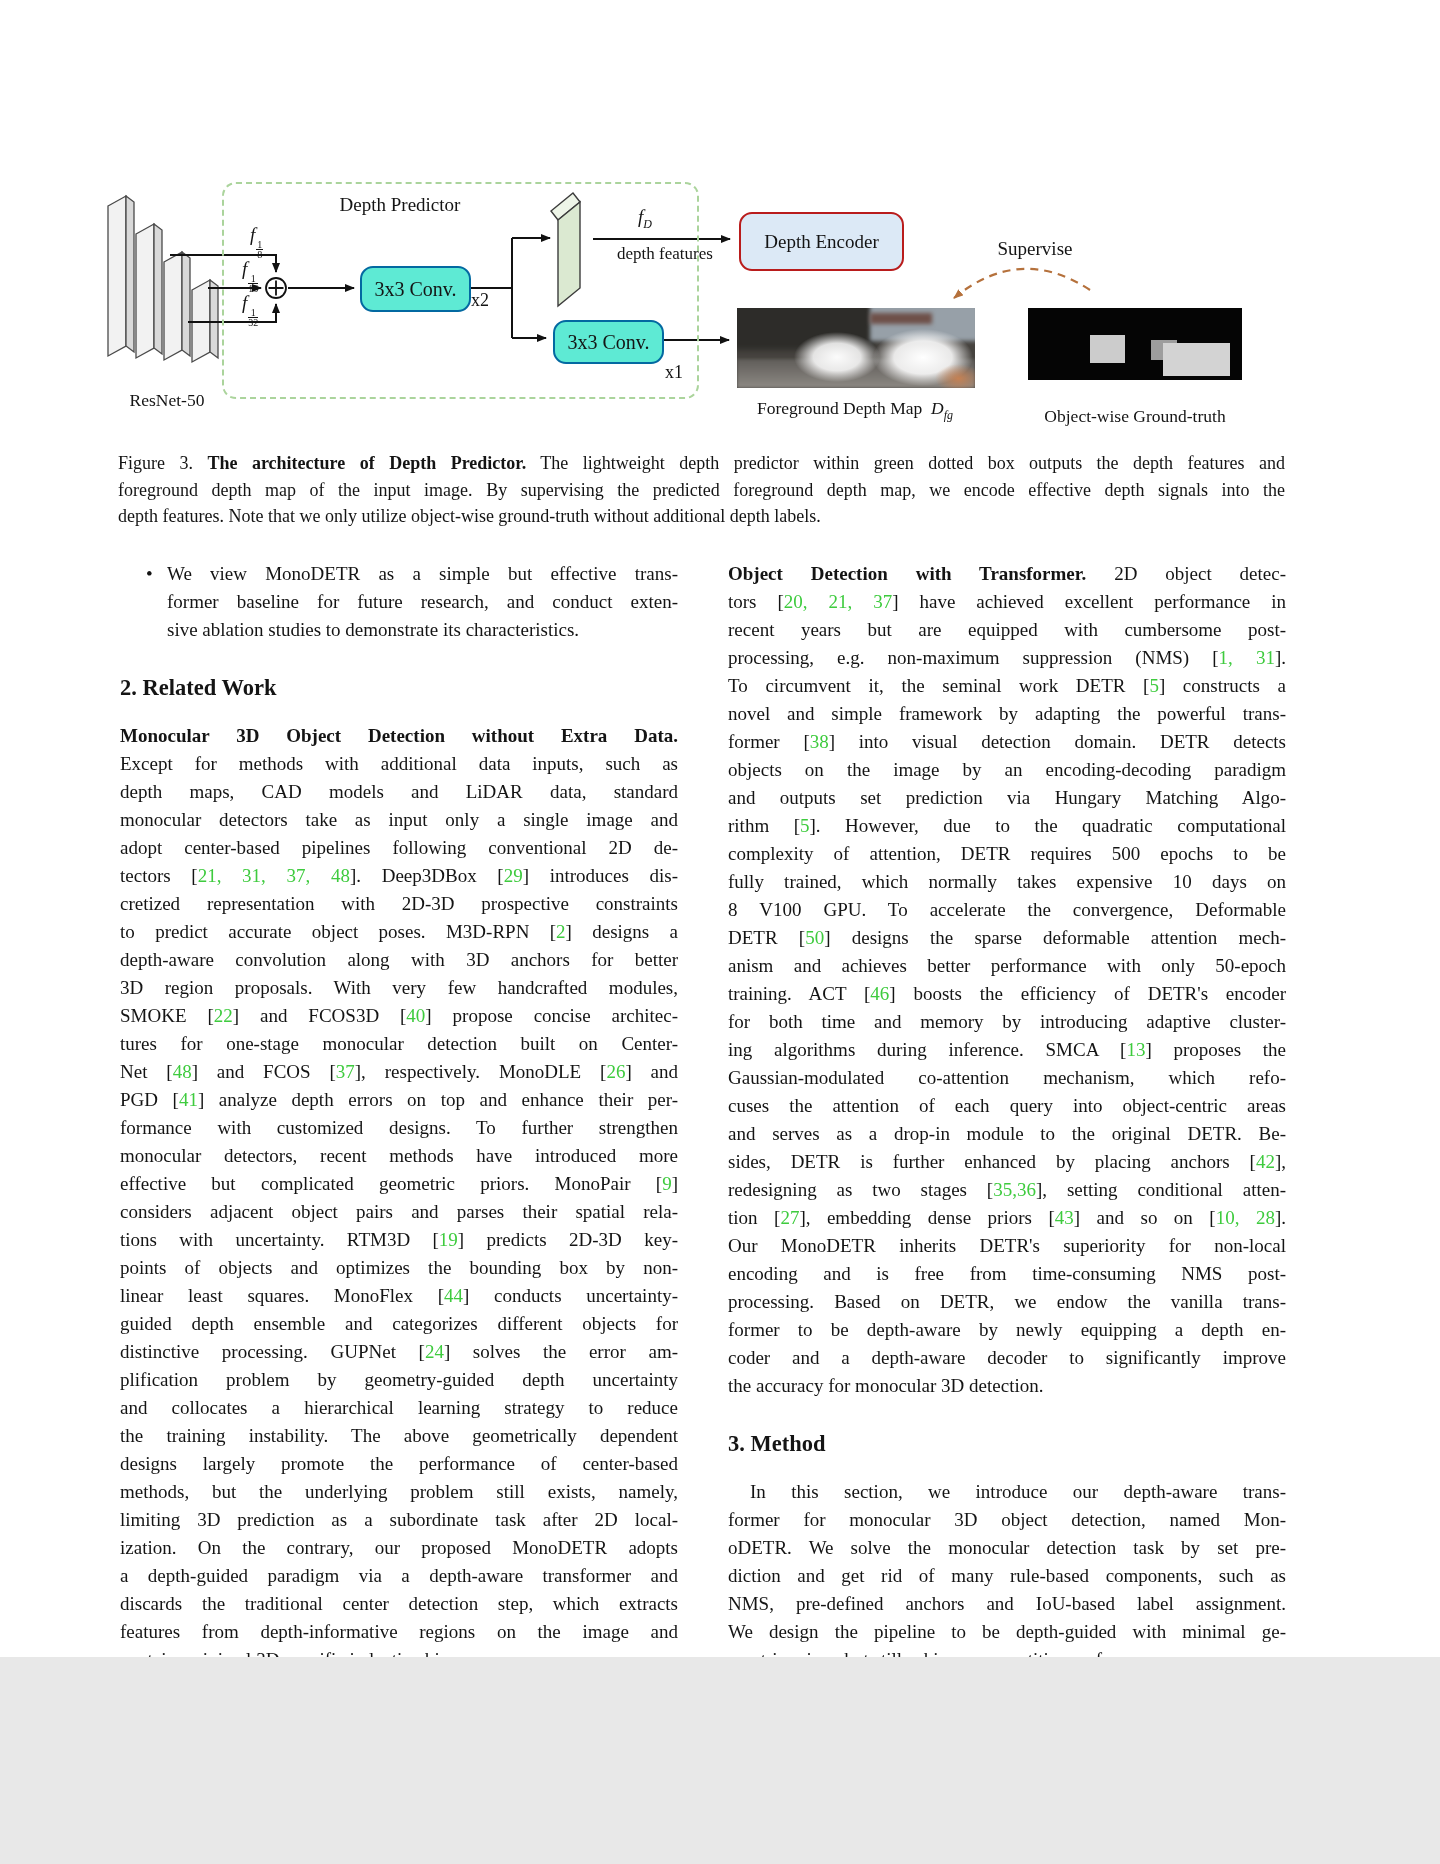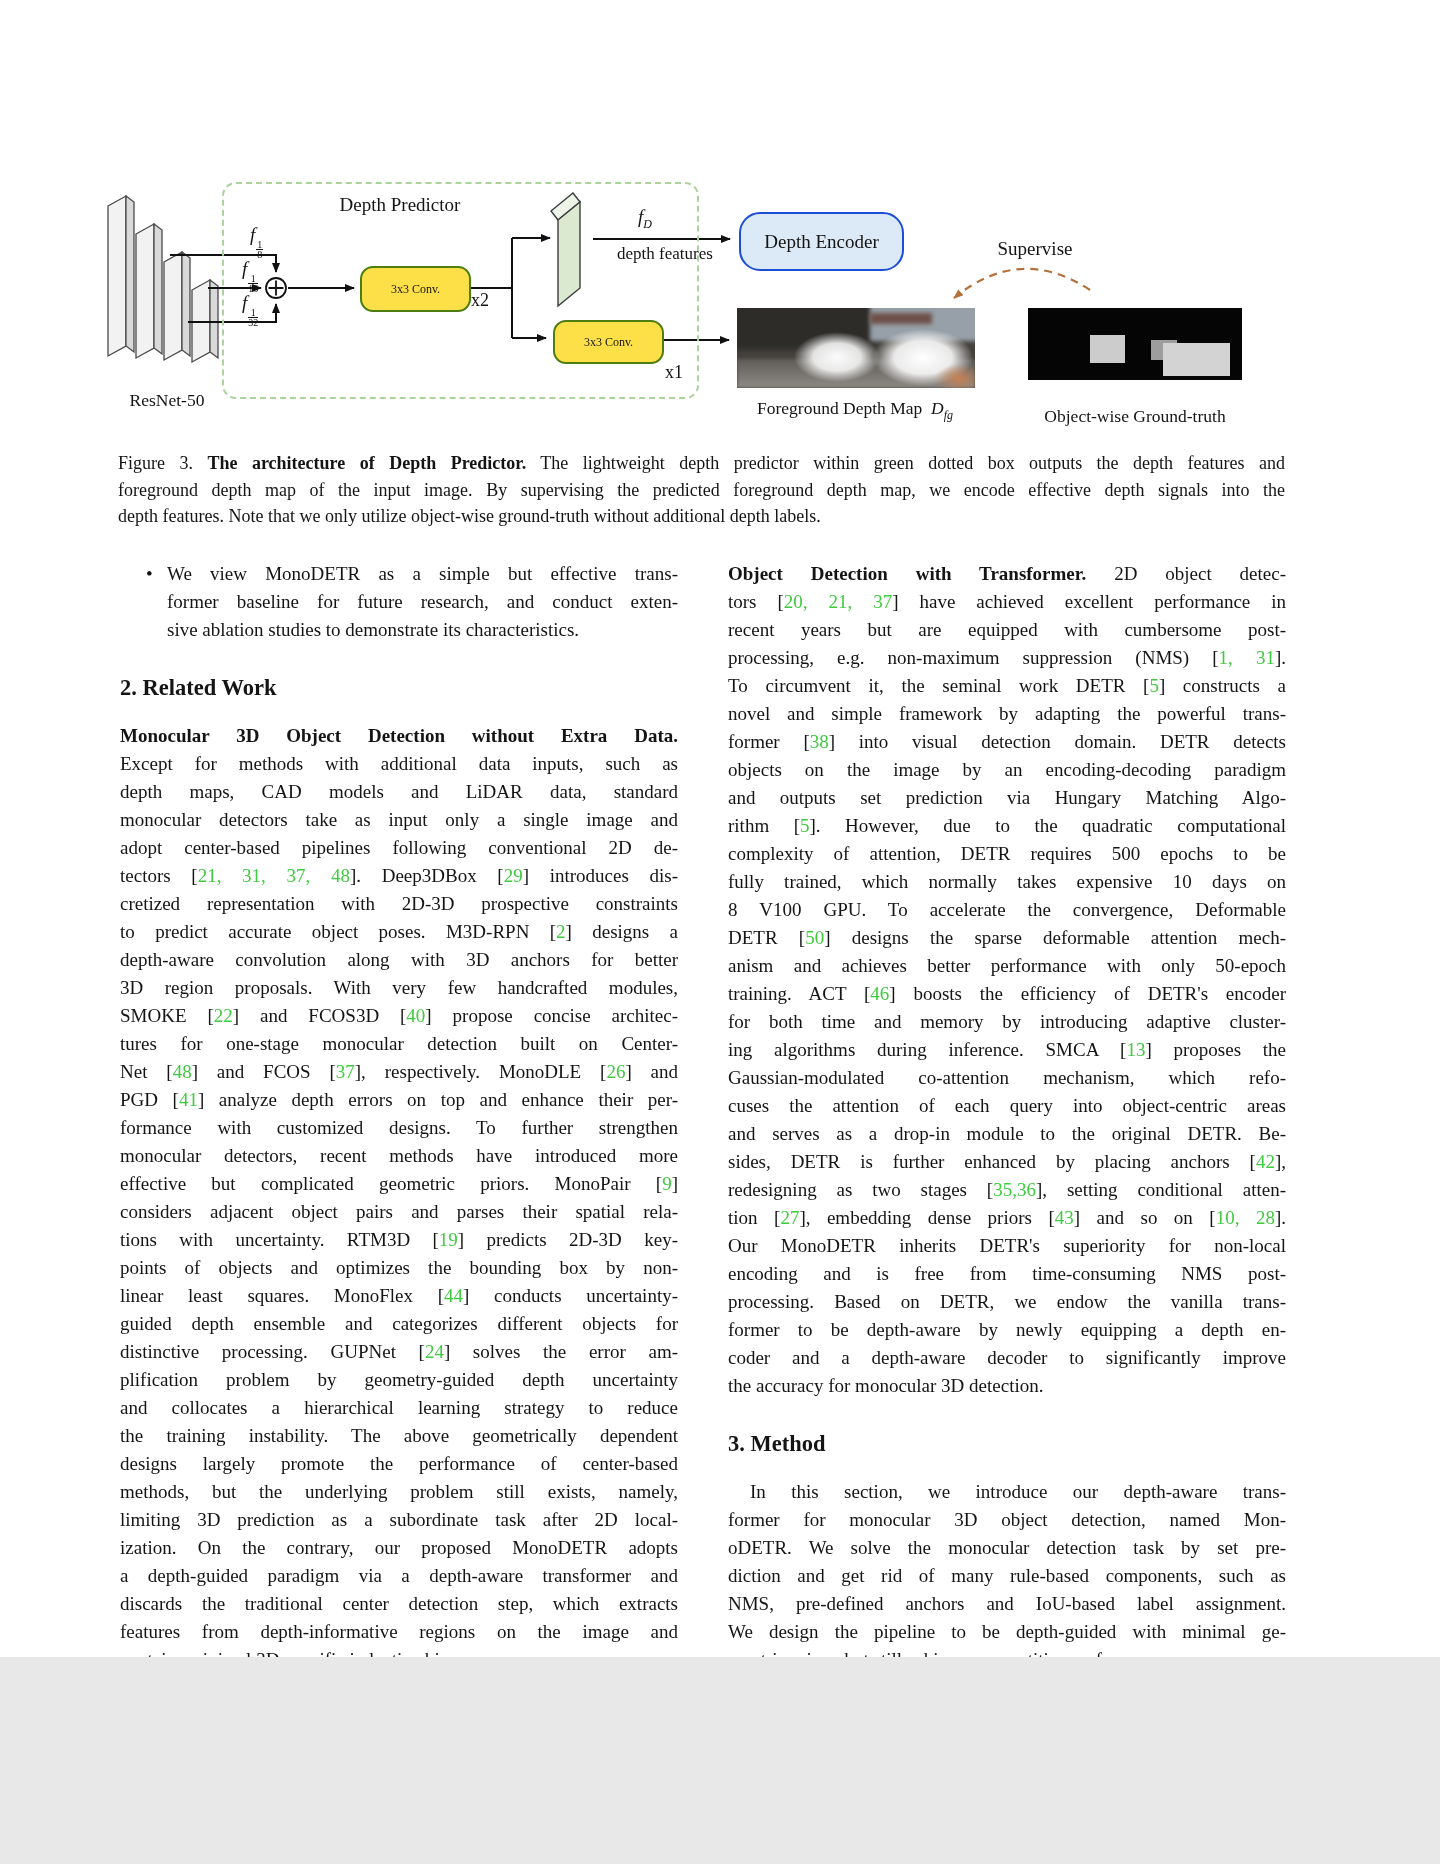--- a/index.html
+++ b/index.html
@@ -6,23 +6,23 @@
   .page{position:relative;width:1440px;height:1657px;background:#ffffff;overflow:hidden;
         font-family:"Liberation Serif","DejaVu Serif",serif;color:#141414;}
 
   
   .fig{position:absolute;left:100px;top:150px;width:1160px;height:290px;}
   .fig svg.overlay{position:absolute;left:0;top:0;pointer-events:none;}
   .dashed-box{position:absolute;left:122px;top:32px;width:473px;height:213px;
               border:2.5px dashed #abd49c;border-radius:14px;}
   .fig-label{position:absolute;font-size:18px;color:#141414;white-space:nowrap;}
   .fig-label.center{text-align:center;}
-  .convbox{position:absolute;border:2px solid #4d7c0f;border-radius:13px;background:#fde047;
-           display:flex;align-items:center;justify-content:center;font-size:12px;}
-  .encoderbox{position:absolute;border:2px solid #1d4ed8;border-radius:21px;background:#dce9f6;
+  .convbox{position:absolute;border:2px solid #0369a1;border-radius:13px;background:#5eead4;
+           display:flex;align-items:center;justify-content:center;font-size:20px;}
+  .encoderbox{position:absolute;border:2px solid #b91c1c;border-radius:13px;background:#dce9f6;
               display:flex;align-items:center;justify-content:center;font-size:19px;}
   .frac{display:inline-flex;flex-direction:column;font-size:10px;line-height:9px;
         vertical-align:-7px;margin-left:1px;text-align:center;}
   .frac .fr-num{border-bottom:1px solid #141414;padding:0 1px;}
   .flabel{font-size:18px;}
   .flabel i{font-size:19px;}
   sub.itsub{font-style:italic;font-size:12px;}
 
   
   .dmap{position:absolute;left:637px;top:158px;width:238px;height:80px;overflow:hidden;

